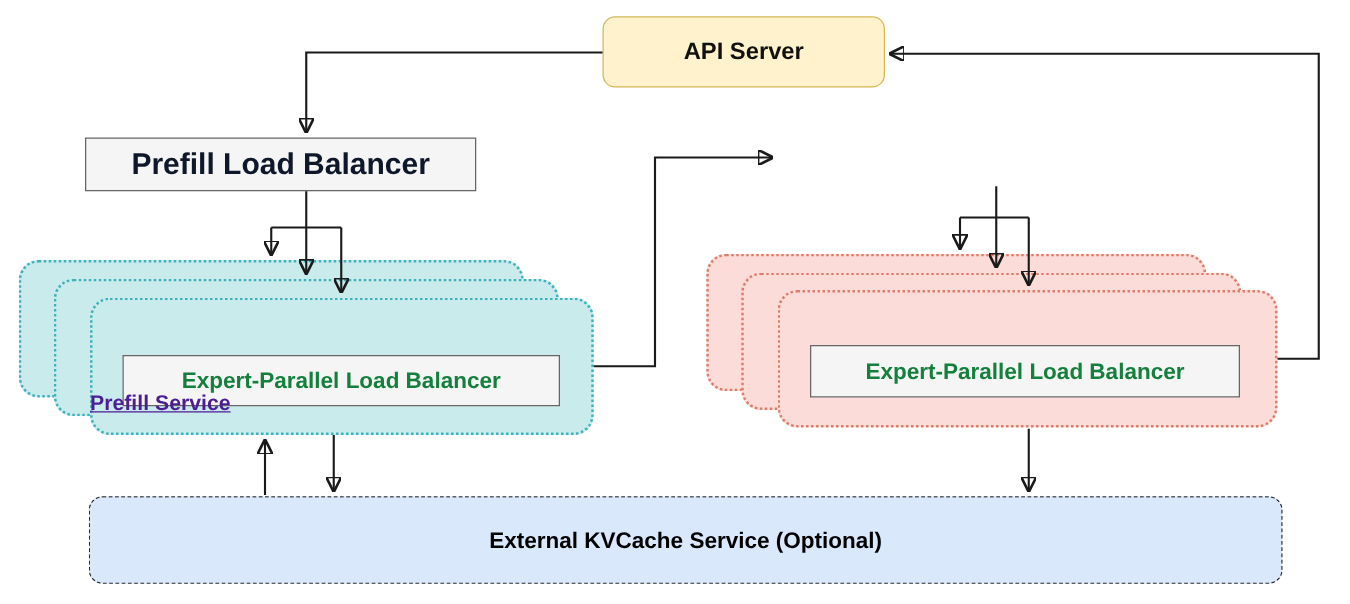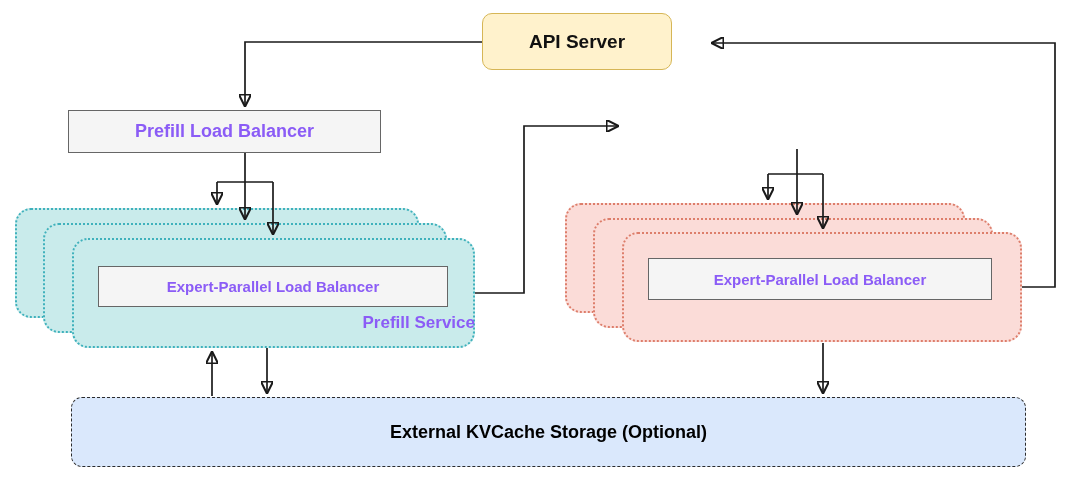--- a/index.html
+++ b/index.html
@@ -6,27 +6,27 @@
   #canvas{
     position:relative;width:1080px;height:483px;background:#ffffff;overflow:hidden;
     font-family:"Liberation Sans","DejaVu Sans",sans-serif;
   }
   .node{position:absolute;display:flex;align-items:center;justify-content:center;
         box-sizing:border-box;text-align:center;font-weight:700;}
   
   .api{background:#fff2cc;border:1.6px solid #d6b656;border-radius:10px;
        color:#111;font-size:19px;}
   
-  .lb{background:#f5f5f5;border:1.5px solid #666666;color:#8b5cf6;font-size:18px;}
+  .lb{background:#f5f5f5;border:1.5px solid #666666;color:#0f172a;font-size:24px;}
   
   .teal{background:#c9ebeb;border:2px dotted #3fb1bc;border-radius:16px;}
   .pink{background:#fbdcd8;border:2px dotted #dd7e6b;border-radius:16px;}
   
-  .eplb{background:#f5f5f5;border:1.4px solid #666666;color:#8b5cf6;font-size:15px;}
-  .svc-label{position:absolute;text-align:right;font-weight:700;color:#8b5cf6;font-size:17px;}
+  .eplb{background:#f5f5f5;border:1.4px solid #666666;color:#15803d;font-size:18px;margin-top:18px;}
+  .svc-label{position:absolute;text-align:left;font-weight:700;color:#4c1d95;font-size:17px;text-decoration:underline;}
   
   .kv{background:#dae8fc;border:1.8px dashed #2b2b2b;border-radius:11px;
       color:#000;font-size:18px;}
   #wires{position:absolute;left:0;top:0;width:1080px;height:483px;pointer-events:none;}
   #wires path{stroke:#1a1a1a;stroke-width:1.7;fill:none;}
 </style>
 </head>
 <body>
 
 <div id="canvas">
@@ -35,25 +35,25 @@
   <div class="node teal" style="left:43px;top:223px;width:404px;height:110px;"></div>
   <div class="node teal" style="left:72px;top:238px;width:403px;height:110px;"></div>
   <div class="node eplb" style="left:98px;top:266px;width:350px;height:41px;">Expert-Parallel Load Balancer</div>
   <div class="svc-label" style="left:72px;top:313px;width:403px;">Prefill Service</div>
 
   <div class="node pink" style="left:565px;top:203px;width:400px;height:110px;"></div>
   <div class="node pink" style="left:593px;top:218px;width:400px;height:110px;"></div>
   <div class="node pink" style="left:622px;top:232px;width:400px;height:110px;"></div>
   <div class="node eplb" style="left:648px;top:258px;width:344px;height:42px;">Expert-Parallel Load Balancer</div>
 
-  <div class="node api" style="left:482px;top:13px;width:190px;height:57px;">API Server</div>
+  <div class="node api" style="left:482px;top:13px;width:226px;height:57px;">API Server</div>
 
   <div class="node lb" style="left:68px;top:110px;width:313px;height:43px;">Prefill Load Balancer</div>
 
-  <div class="node kv" style="left:71px;top:397px;width:955px;height:70px;">External KVCache Storage (Optional)</div>
+  <div class="node kv" style="left:71px;top:397px;width:955px;height:70px;">External KVCache Service (Optional)</div>
 
   <svg id="wires" viewBox="0 0 1080 483" xmlns="http://www.w3.org/2000/svg">
     <defs>
       <marker id="arr" viewBox="0 0 10 10" refX="8.6" refY="5" markerWidth="7.2" markerHeight="7.2" orient="auto-start-reverse">
         <path d="M0,0 L10,5 L0,10 z" fill="#1a1a1a" stroke="none"></path>
       </marker>
     </defs>
 
     <path d="M482,42 L245,42 L245,105" marker-end="url(#arr)"></path>
 

